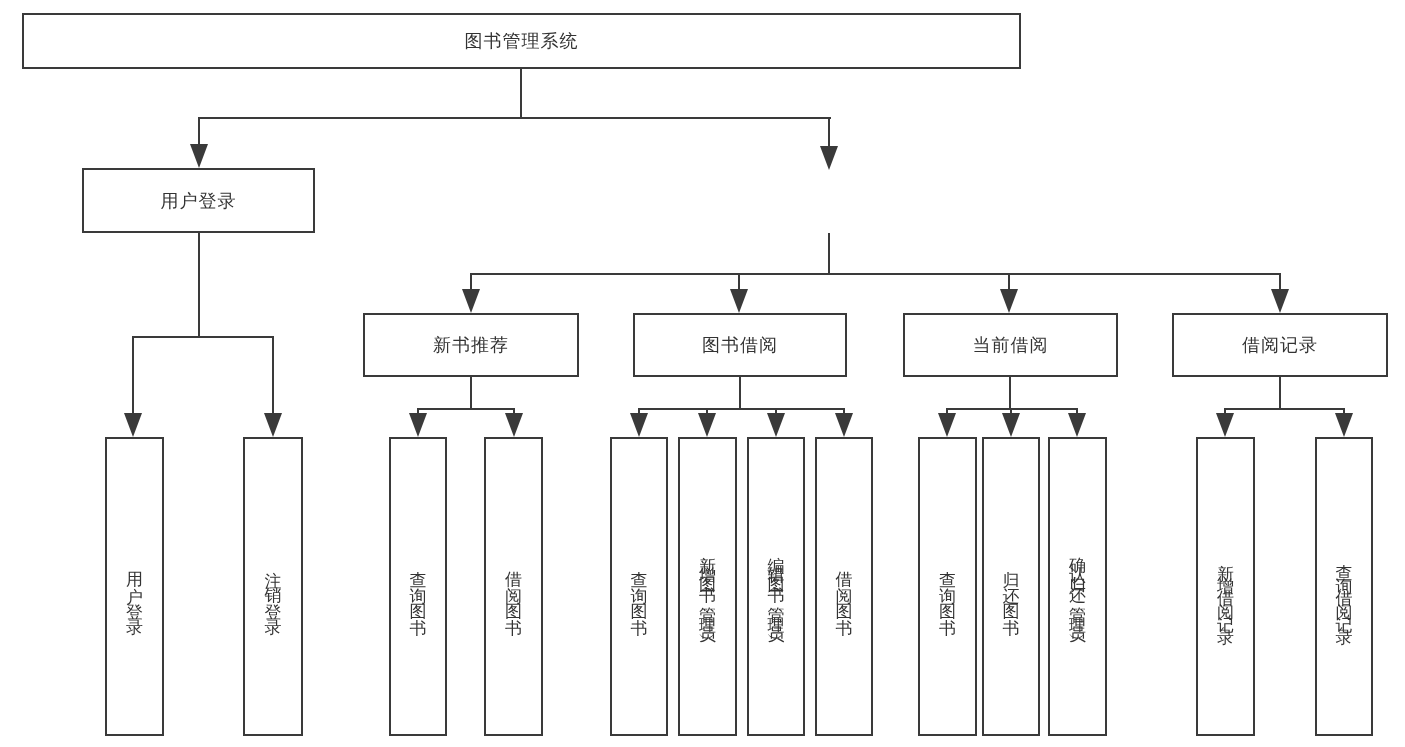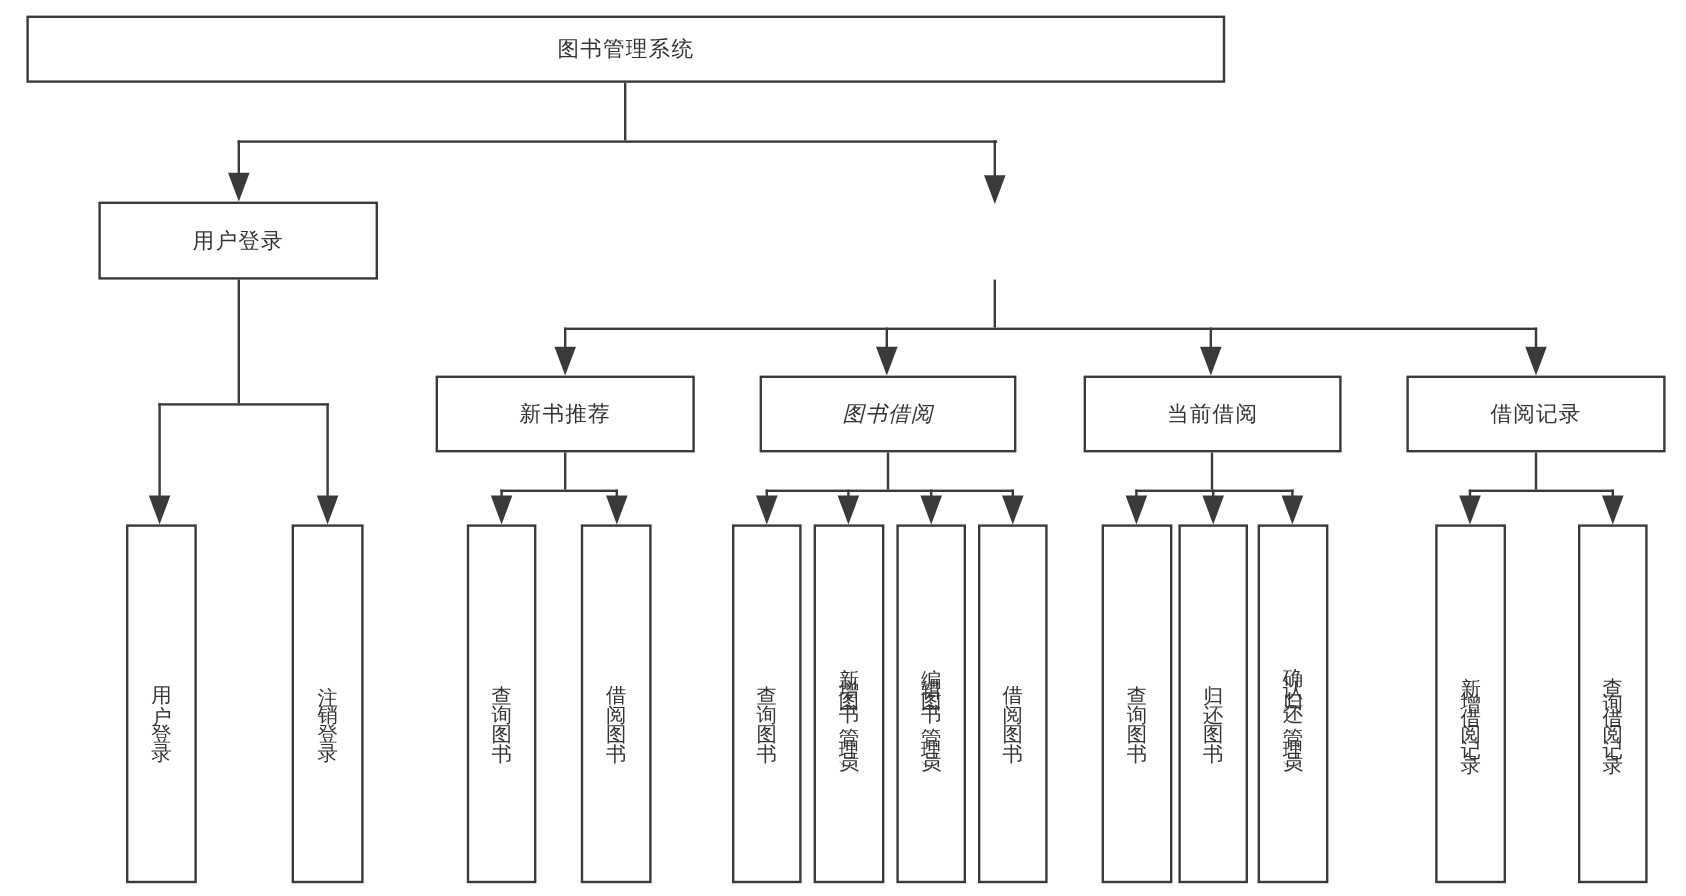--- a/index.html
+++ b/index.html
@@ -61,21 +61,21 @@
     <span>图书管理系统</span>
   </div>
 
   <div class="box" style="left:82px;top:168px;width:233px;height:65px;">
     <span>用户登录</span>
   </div>
 
   <div class="box" style="left:363px;top:313px;width:216px;height:64px;">
     <span>新书推荐</span>
   </div>
-  <div class="box" style="left:633px;top:313px;width:214px;height:64px;font-style:italic;">
+  <div class="box" style="left:633px;top:313px;width:214px;height:64px;">
     <span>图书借阅</span>
   </div>
   <div class="box" style="left:903px;top:313px;width:215px;height:64px;">
     <span>当前借阅</span>
   </div>
   <div class="box" style="left:1172px;top:313px;width:216px;height:64px;">
     <span>借阅记录</span>
   </div>
 
   <div class="box leaf sp-s" style="left:105px;width:59px;">用户登录</div>

